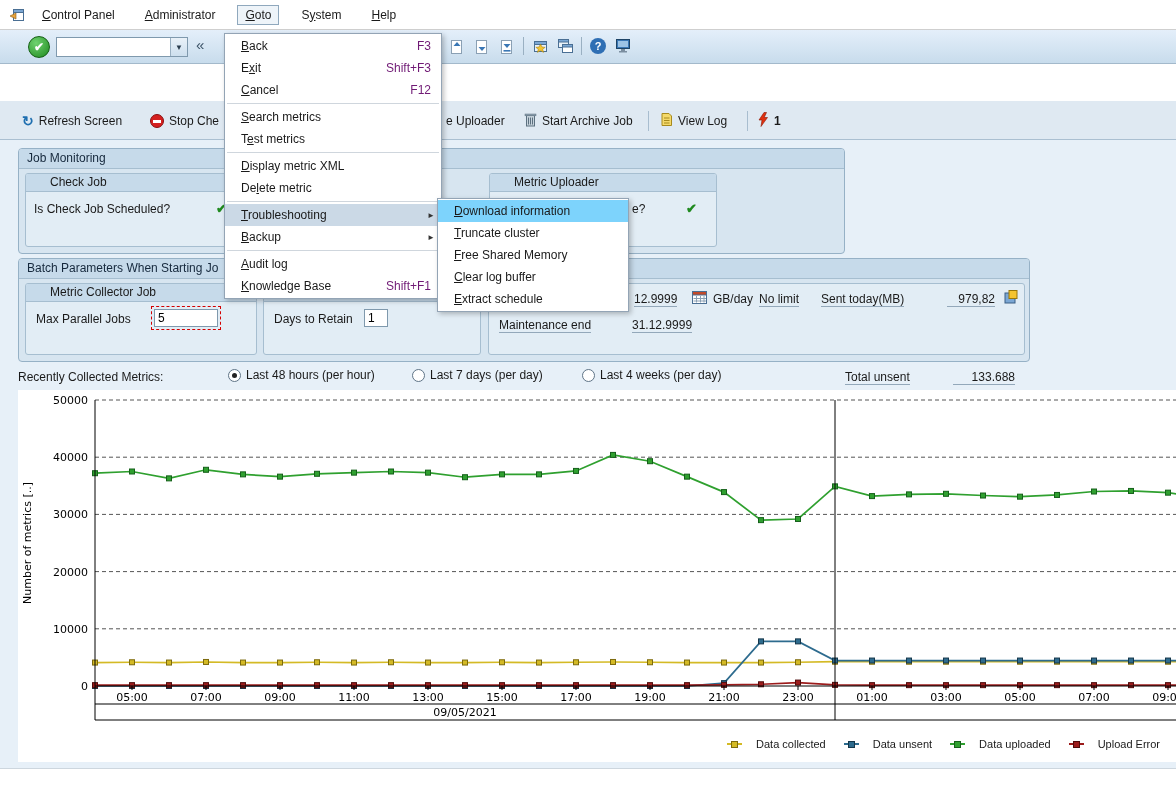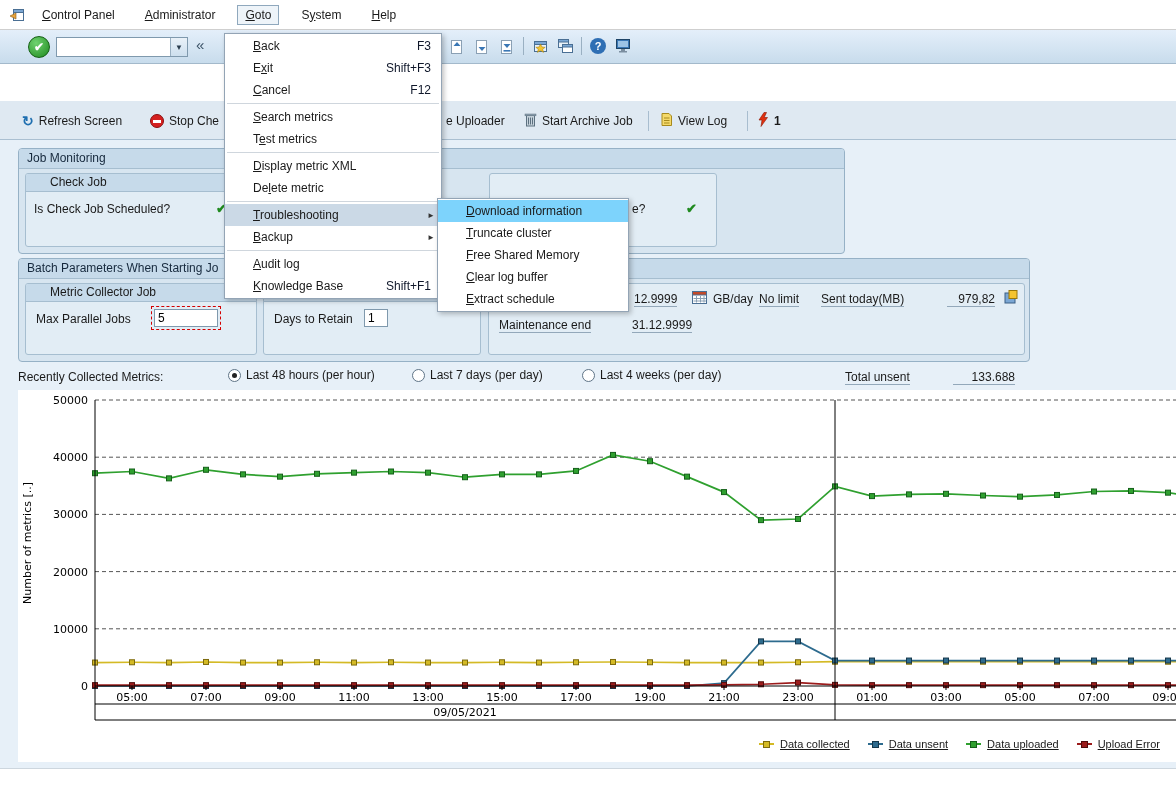--- a/index.html
+++ b/index.html
@@ -59,31 +59,31 @@
   .rb.sel::after{content:"";position:absolute;left:3px;top:3px;width:5px;height:5px;border-radius:50%;background:#222;}
 
   
   .chartbox{position:absolute;left:18px;top:250px;width:1158px;height:372px;background:#fff;overflow:hidden;}
   #chart-svg{position:absolute;left:0;top:0;}
   #chart-svg text{font-family:"DejaVu Sans",sans-serif;font-size:11px;fill:#000;}
   .legend{position:absolute;right:16px;bottom:12px;display:flex;gap:18px;align-items:center;}
   .lg-item{display:flex;align-items:center;gap:0;font-size:11px;}
   .lg-l{width:4px;height:2px;}
   .lg-sq{width:7px;height:7px;border:1px solid #000;}
-  .lg-t{margin-left:6px;text-decoration:underline;}
+  .lg-t{margin-left:14px;}
 
   .statusbar{position:absolute;left:0;top:768px;width:1176px;height:28px;background:#fff;border-top:1px solid #cdd6de;}
 
   
   .menu-pop{position:absolute;background:#fff;border:1px solid #93a4b5;box-shadow:2px 2px 5px rgba(0,0,0,.25);z-index:100;padding:1px 0;}
   #goto-menu{left:224px;top:33px;width:218px;}
   #ts-menu{left:437px;top:198px;width:192px;}
-  .m-item{height:22px;display:flex;align-items:center;padding:0 10px 0 28px;position:relative;cursor:default;white-space:nowrap;}
+  .m-item{height:22px;display:flex;align-items:center;padding:0 10px 0 16px;position:relative;cursor:default;white-space:nowrap;}
   .m-label{flex:0 0 auto;}
-  .m-short{margin-left:auto;color:#0f172a;}
+  .m-short{margin-left:auto;color:#701a75;}
   .m-arrow{position:absolute;right:6px;font-size:8px;color:#333;}
   .m-sep{height:1px;background:#cfd6dd;margin:2px 2px;}
   .hl-blue{background:#cbd9e6;}
   .hl-orange{background:#7dd3fc;}
 </style>
 </head>
 <body>
 
 <div id="app">
 
@@ -217,20 +217,21 @@
     <div class="gbox" style="left:18px;top:8px;width:827px;height:106px">
       <div class="gbox-h">Job Monitoring</div>
 
       <div class="frame" style="left:6px;top:24px;width:218px;height:74px">
         <div class="frame-h">Check Job</div>
         <span class="abs" style="left:8px;top:28px">Is Check Job Scheduled?</span>
         <span class="abs green-check" style="left:190px;top:27px">✔</span>
       </div>
 
       <div class="frame" style="left:470px;top:24px;width:228px;height:74px">
+        <div class="frame-h">Metric Uploader</div>
         <span class="abs" style="left:142px;top:28px">e?</span>
         <span class="abs green-check" style="left:196px;top:27px">✔</span>
       </div>
 
     </div>
 
     <div class="gbox" style="left:18px;top:118px;width:1012px;height:104px">
       <div class="gbox-h">Batch Parameters When Starting Jo</div>
 
       <div class="frame" style="left:6px;top:24px;width:232px;height:72px">

